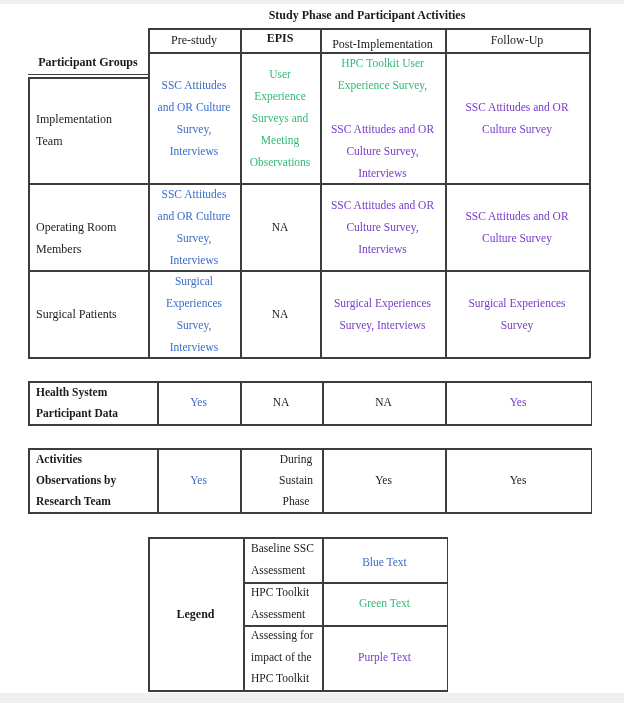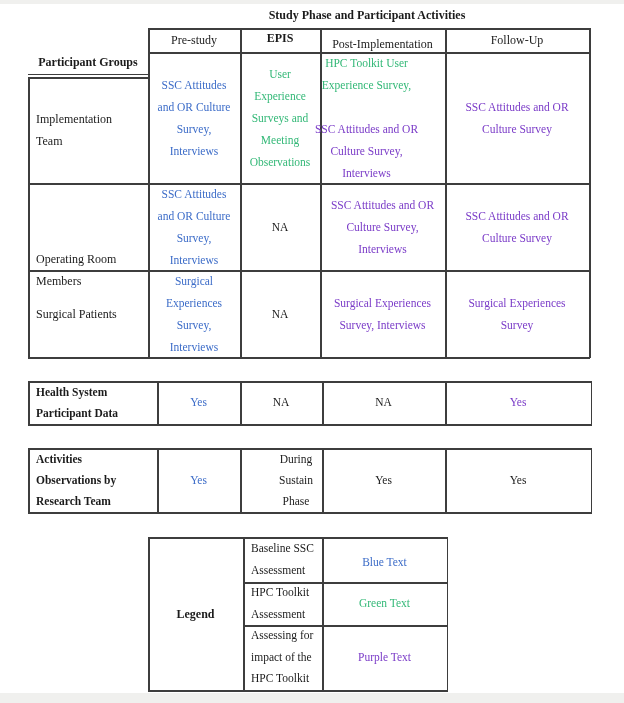--- a/index.html
+++ b/index.html
@@ -67,42 +67,42 @@
   </div>
 
 <div class="cell center hdr bold" style="left:28px;top:51px;width:120px;height:22px;">
     <div class="txt">Participant Groups</div>
   </div>
 
 <div class="cell leftcell lbl" style="left:29px;top:77px;width:119px;height:106px;">
     <div class="txt">Implementation
 Team</div>
   </div>
-<div class="cell leftcell lbl" style="left:29px;top:183px;width:119px;height:109px;align-items:flex-end;">
+<div class="cell leftcell lbl" style="left:29px;top:183px;width:119px;height:109px;">
     <div class="txt">Operating Room
 Members</div>
   </div>
 <div class="cell leftcell lbl" style="left:29px;top:270px;width:119px;height:87px;">
     <div class="txt">Surgical Patients</div>
   </div>
 
 <div class="cell center body-txt" style="left:148px;top:52px;width:92px;height:131px;">
   <div class="txt"><span class="seg" style="color: rgb(60, 108, 200);">SSC Attitudes
 and OR Culture
 Survey,
 Interviews</span></div>
 </div>
 <div class="cell center body-txt" style="left:240px;top:52px;width:80px;height:131px;">
   <div class="txt"><span class="seg" style="color: rgb(51, 184, 119);">User
 Experience
 Surveys and
 Meeting
 Observations</span></div>
 </div>
-<div class="cell center body-txt" style="left:304px;top:52px;width:125px;height:131px;">
+<div class="cell center body-txt" style="left:320px;top:52px;width:125px;height:131px;">
   <div class="txt">
     <span class="seg" style="color: rgb(51, 184, 119);">HPC Toolkit User
 Experience Survey,</span>
     <span class="seg" style="color: rgb(123, 60, 200);">SSC Attitudes and OR
 Culture Survey,
 Interviews</span>
   </div>
 </div>
 <div class="cell center body-txt" style="left:445px;top:52px;width:144px;height:131px;">
   <div class="txt"><span class="seg" style="color: rgb(123, 60, 200);">SSC Attitudes and OR

